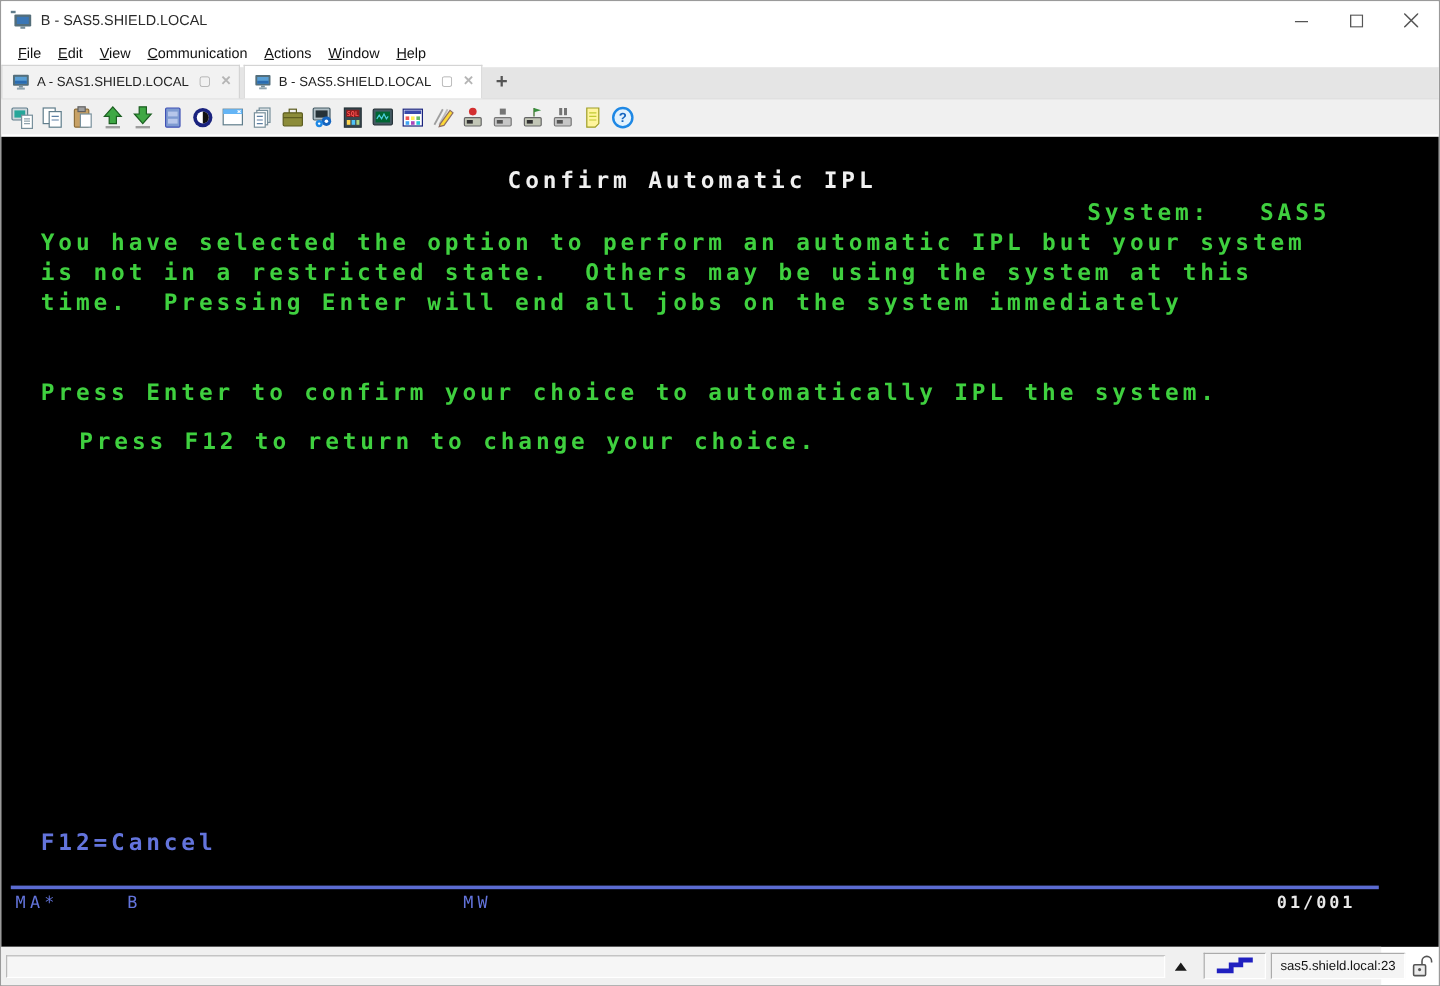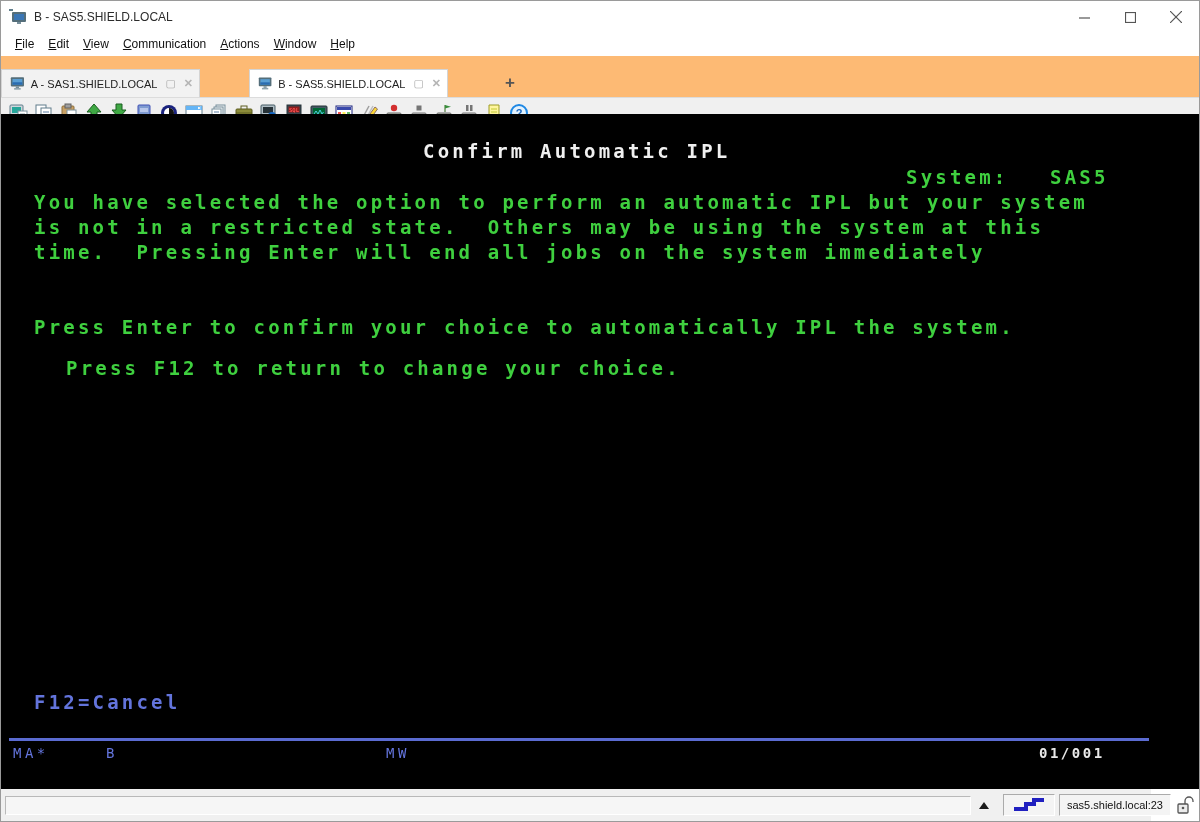--- a/index.html
+++ b/index.html
@@ -13,21 +13,21 @@
   .titlebar { height:32px; background:#fff; display:flex; align-items:center; }
   .app-icon { margin-left:7px; width:20px; height:18px; }
   .title-text { margin-left:6px; font-size:12px; color:#2b2b2b; }
   .win-controls { margin-left:auto; display:flex; height:100%; }
   .win-btn { width:46px; height:100%; display:flex; align-items:center; justify-content:center; }
   
   .menubar { height:23px; background:#fff; display:flex; align-items:center; padding-left:7px; }
   .menu-item { display:inline-block; font-size:12px; color:#111; padding:2px 7px 3px 7px; }
   .menu-item::first-letter { text-decoration:underline; }
   
-  .tabbar { height:42px; background:#fdba74; display:flex; align-items:flex-end; border-bottom:1px solid #dcdcdc;gap:46px; }
+  .tabbar { height:27px; background:#e5e5e5; display:flex; align-items:flex-end; border-bottom:1px solid #dcdcdc; }
   .tab { display:flex; align-items:center; width:199px; height:28px; padding:0 6px 0 8px;
          background:#f2f2f2; border:1px solid #d4d4d4; border-bottom:none; margin-right:3px; }
   .tab.active { background:#ffffff; }
   .tab-label { font-size:11px; color:#222; margin-left:6px; white-space:nowrap; flex:1; }
   .tab-mini { font-size:11px; color:#a9a9a9; margin-left:8px; line-height:1; }
   .tab-close { font-weight:bold; color:#b5b5b5; }
   .new-tab { width:26px; height:28px; display:flex; align-items:center; justify-content:center;
              font-size:17px; font-weight:bold; color:#555; }
   
   .toolbar { height:29px; background:#f0f0f0; display:flex; align-items:center; padding-left:5px; }
@@ -309,21 +309,21 @@
 
     <div class="tl c-green" style="left:33px; top:202px;">Press Enter to confirm your choice to automatically IPL the system.</div>
     <div class="tl c-green" style="left:33px; top:243px;margin-left:32px;">Press F12 to return to change your choice.</div>
 
     <div class="tl c-blue" style="left:33px; top:577px;">F12=Cancel</div>
 
     <div class="oia-sep"></div>
     <div class="tl c-blue oia" style="left:12px; top:631px;">MA*</div>
     <div class="tl c-blue oia" style="left:105px; top:631px;">B</div>
     <div class="tl c-blue oia" style="left:385px; top:631px;">MW</div>
-    <div class="tl oia oia-cursor" style="left:1038px; top:631px;">01/001</div>
+    <div class="tl oia oia-cursor" style="left:1063px; top:631px;">01/001</div>
   </div>
 
   <div class="bottombar">
     <div class="sunken-field"></div>
     <div class="dd-btn"></div>
     <div class="panel conn-panel">
       <svg width="34" height="16" viewBox="0 0 34 16">
         <path d="M2 12 L14 12 L14 7 L22 7 L22 3 L32 3" stroke="#2020c0" stroke-width="4" fill="none"></path>
       </svg>
     </div>

